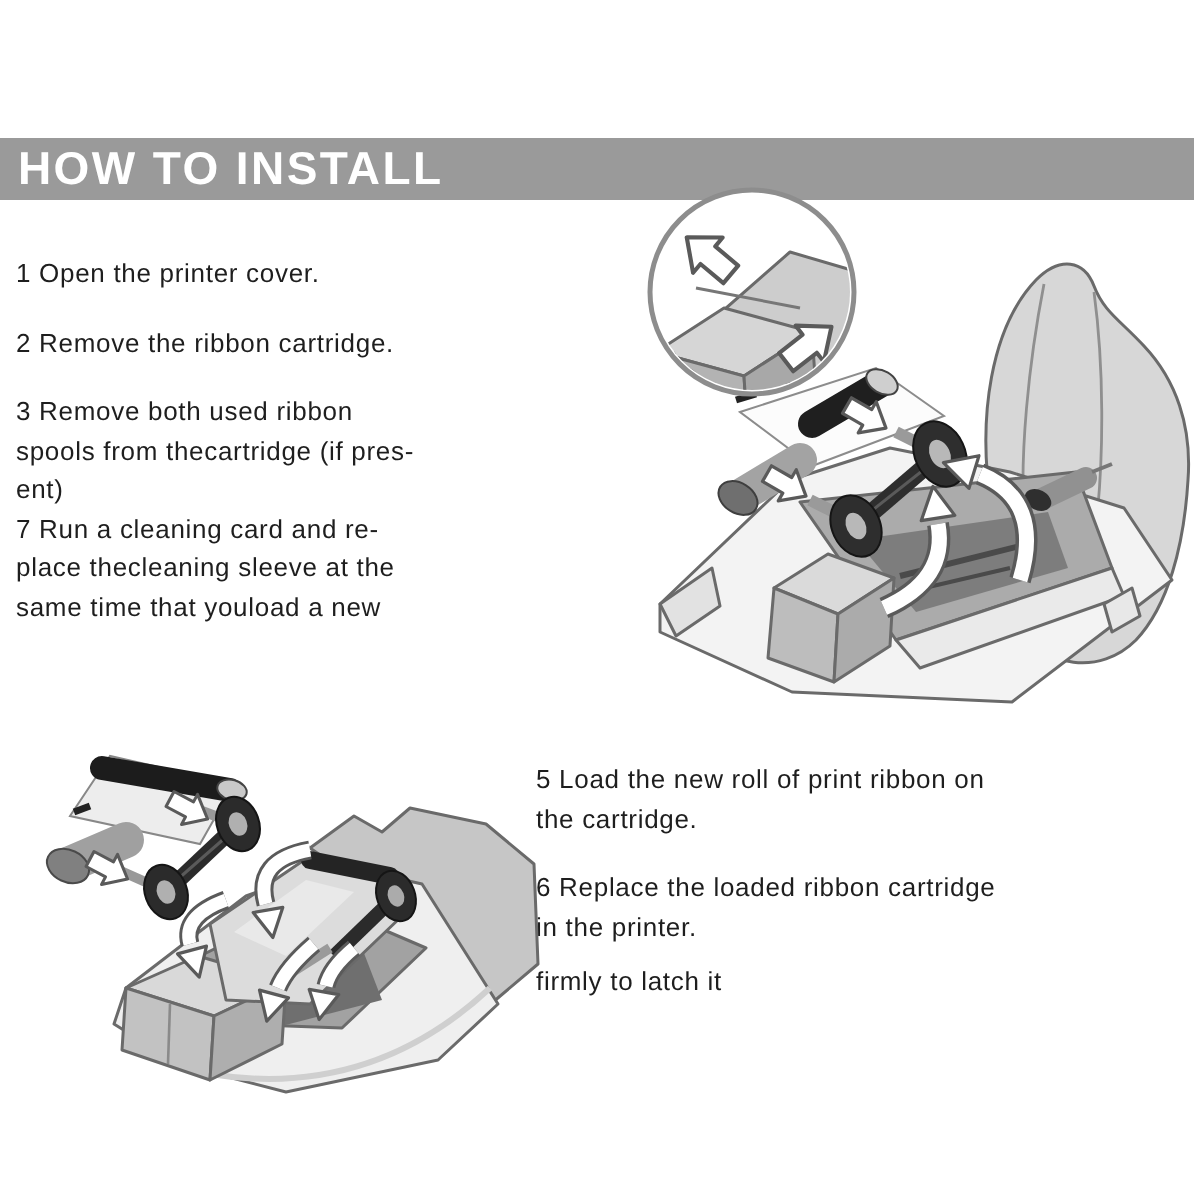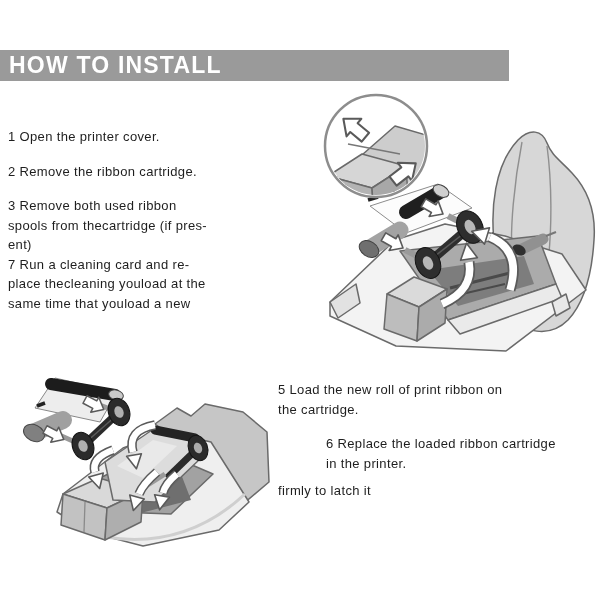--- a/index.html
+++ b/index.html
@@ -7,34 +7,34 @@
     --header-text:#ffffff;
     --text:#1e1e1e;
     --line-art:#6a6a6a;
   }
   html,body{margin:0;padding:0;background:#fff;}
   .canvas{
     position:relative;width:600px;height:600px;background:#fff;overflow:hidden;
     font-family:"Liberation Sans", sans-serif;color:var(--text);
   }
   .header-bar{
-    position:absolute;left:0;top:50px;width:509px;height:31px;
+    position:absolute;left:0;top:69px;width:597px;height:31px;
     background:var(--header-bg);display:flex;align-items:center;
   }
   .header-bar h1{
     margin:0;padding:0 0 0 9px;font-size:23px;font-weight:bold;
     letter-spacing:1.2px;color:var(--header-text);line-height:31px;
   }
   .steps{position:absolute;font-size:13px;line-height:19.5px;letter-spacing:.35px;}
   .steps p{margin:0 0 15px 0;}
   .steps .ln{display:block;white-space:nowrap;}
   .steps-left{left:8px;top:127px;width:292px;}
   .steps-left p:nth-child(3){margin-bottom:0;}
-  .steps-right{left:278px;top:380px;width:322px;}
-  .steps-right p:nth-child(2){margin-bottom:8px;margin-left:48px;}
+  .steps-right{left:268px;top:380px;width:322px;}
+  .steps-right p:nth-child(2){margin-bottom:8px;}
   .illo{position:absolute;}
   .illo-printer{left:300px;top:88px;}
   .illo-cartridge{left:5px;top:362px;}
   
   .outline{stroke:var(--line-art);stroke-width:1.5;stroke-linejoin:round;}
   .arrow-band-dark{fill:none;stroke:#5a5a5a;stroke-linecap:butt;}
   .arrow-band-light{fill:none;stroke:#ffffff;stroke-linecap:butt;}
   .arrow-head{fill:#ffffff;stroke:#5a5a5a;stroke-width:1.6;stroke-linejoin:round;}
   .flat-arrow{fill:#ffffff;stroke:#5a5a5a;stroke-width:1.8;stroke-linejoin:round;}
 </style>
@@ -54,21 +54,21 @@
     <p>
       <span class="ln">2 Remove the ribbon cartridge.</span>
     </p>
     <p>
       <span class="ln">3 Remove both used ribbon</span>
       <span class="ln">spools from thecartridge (if pres-</span>
       <span class="ln">ent)</span>
     </p>
     <p>
       <span class="ln">7 Run a cleaning card and re-</span>
-      <span class="ln">place thecleaning youload at the</span>
+      <span class="ln">place thecleaning sleeve at the</span>
       <span class="ln">same time that youload a new</span>
     </p>
   </section>
 
   <section class="steps steps-right">
     <p>
       <span class="ln">5 Load the new roll of print ribbon on</span>
       <span class="ln">the cartridge.</span>
     </p>
     <p>

